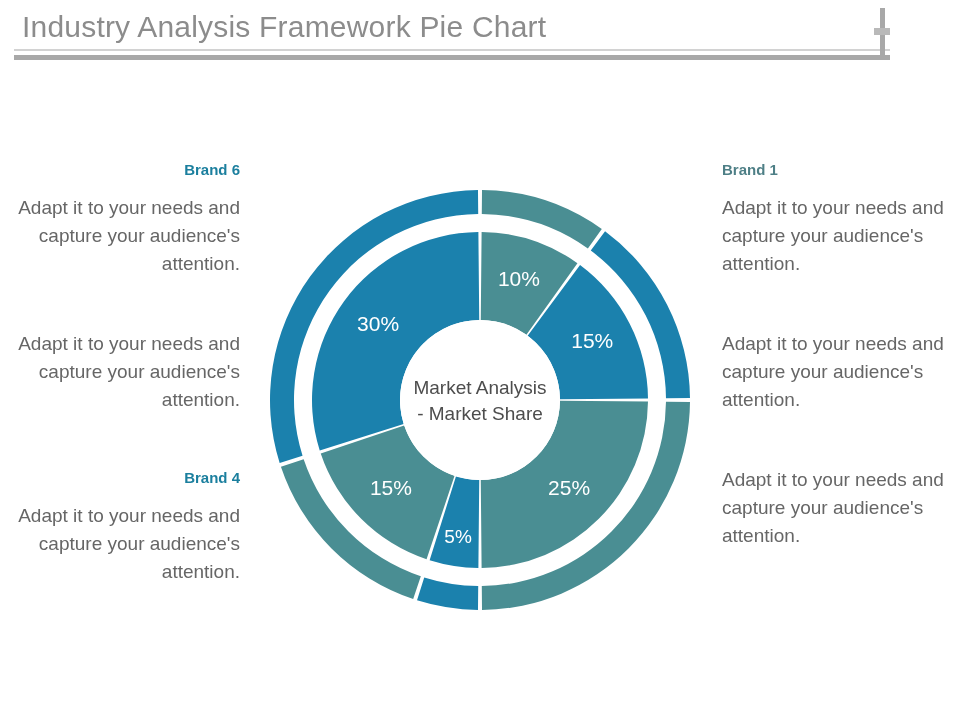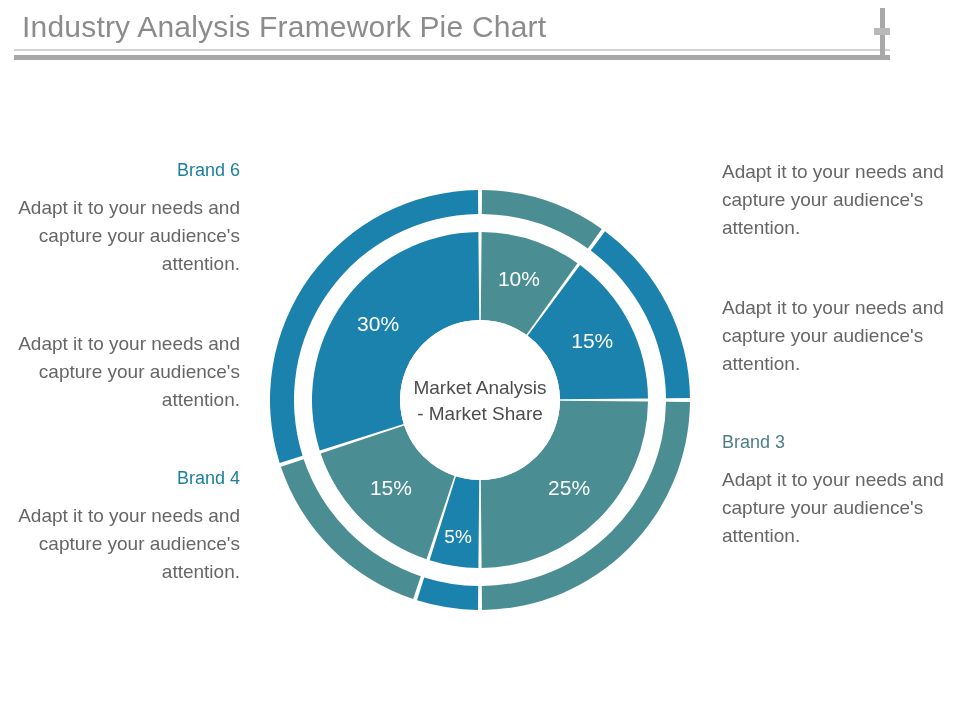--- a/index.html
+++ b/index.html
@@ -73,22 +73,22 @@
     top: 158px;
     width: 222px;
   }
   #col-left  { left: 18px;  text-align: right; }
   #col-right { left: 722px; text-align: left;  }
 
   .label-block { margin-bottom: 52px; }
   .label-block:last-child { margin-bottom: 8px; }
 
   .label-heading {
-    font-size: 18px;
-    font-weight: normal;
+    font-size: 15px;
+    font-weight: bold;
     line-height: 24px;
     margin: 0 0 12px 0;
   }
   .heading-bright { color: #1b7f9e; }
   .heading-slate  { color: #4e7f86; }
 
   .label-body {
     font-size: 19px;
     line-height: 28px;
     color: #666666;
@@ -148,29 +148,29 @@
   <div class="label-block">
     <div class="label-heading heading-bright">Brand 4</div>
     <div class="label-body">Adapt it to your needs and capture your audience's attention.</div>
   </div>
 
 </div>
 
 <div class="label-col" id="col-right">
 
   <div class="label-block">
-    <div class="label-body">Adapt it to your needs and capture your audience's attention.</div>
-  </div>
-
-  <div class="label-block">
-    <div class="label-body">Adapt it to your needs and capture your audience's attention.</div>
-  </div>
-
-  <div class="label-block">
-    <div class="label-heading heading-slate">Brand 3</div>
+    <div class="label-heading heading-slate">Brand 1</div>
+    <div class="label-body">Adapt it to your needs and capture your audience's attention.</div>
+  </div>
+
+  <div class="label-block">
+    <div class="label-body">Adapt it to your needs and capture your audience's attention.</div>
+  </div>
+
+  <div class="label-block">
     <div class="label-body">Adapt it to your needs and capture your audience's attention.</div>
   </div>
 
 </div>
 
 <div id="chart-wrap">
   <svg id="donut-svg" viewBox="0 0 424 424">
     <g id="outer-ring-group">
         <path d="M 214.015824327104 2.0096753364997255 A 210 210 0 0 1 333.7983798230123 40.92938688223148 L 319.8785649860966 60.480314095690744 A 186 186 0 0 0 213.7854444040064 26.008569583756895 Z" fill="#4a8e93"></path>
         <path d="M 337.06005209961546 43.29913050359977 A 210 210 0 0 1 421.99032466350025 209.984175672896 L 397.99143041624313 210.21455559599357 A 186 186 0 0 0 322.76747471680227 62.57922987461694 Z" fill="#1b81ad"></path>

